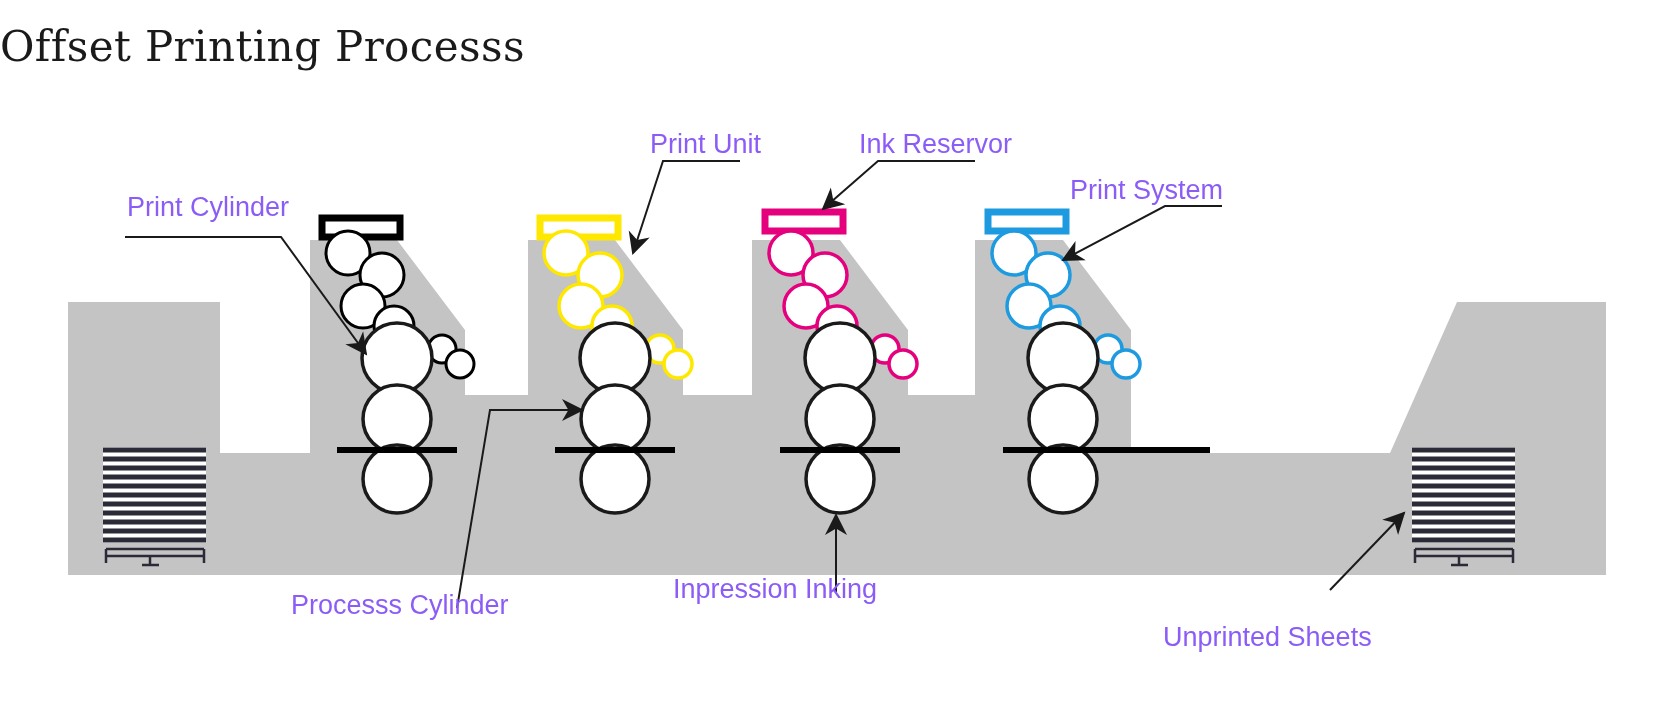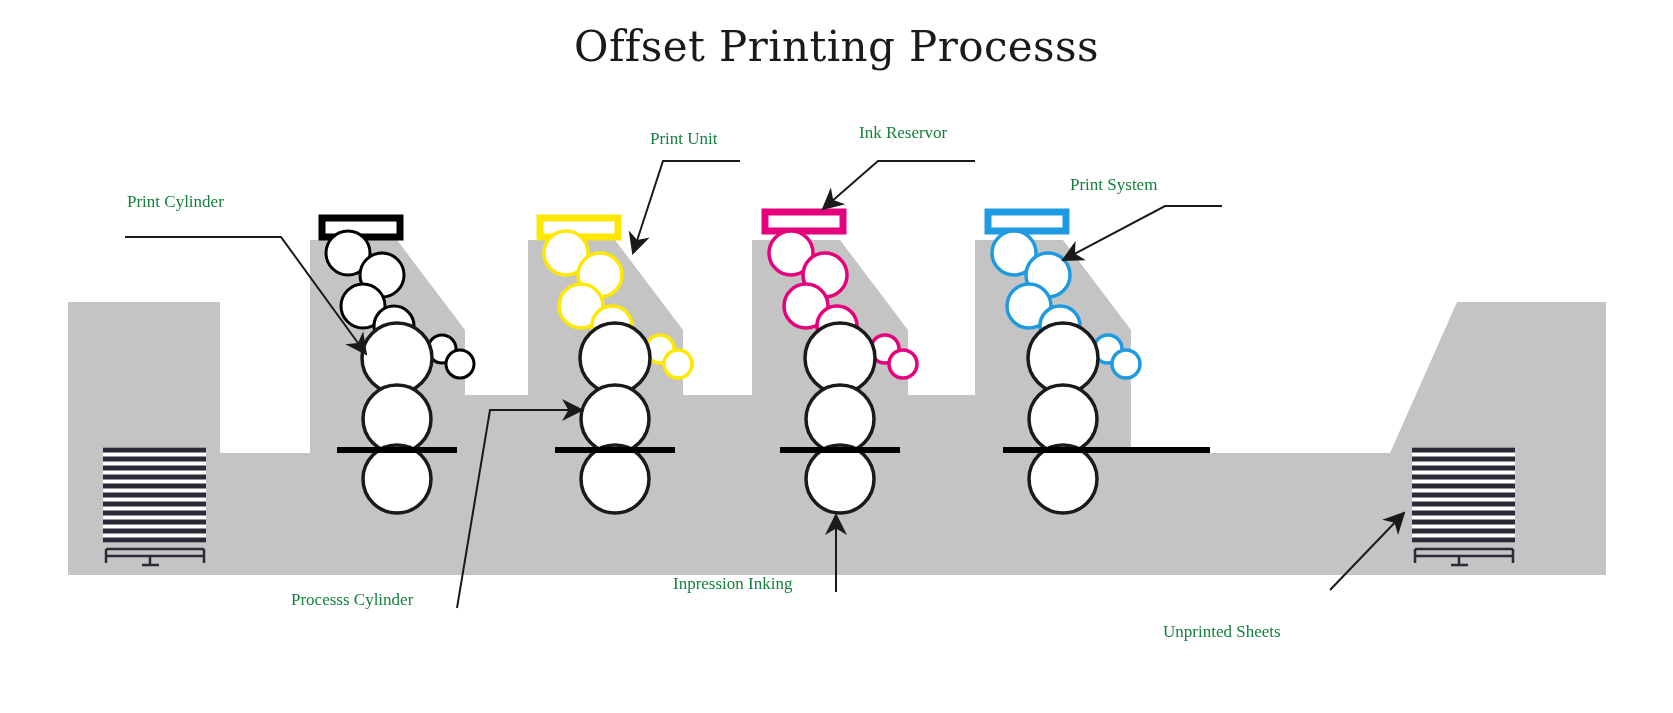--- a/index.html
+++ b/index.html
@@ -1,22 +1,22 @@
 <!DOCTYPE html>
 <html><head>
 <meta charset="utf-8">
 <style>
   html,body{margin:0;padding:0;background:#ffffff;}
   body{width:1673px;height:713px;position:relative;overflow:hidden;
        font-family:"DejaVu Serif","Liberation Serif",serif;}
   #stage{position:absolute;inset:0;}
   svg{position:absolute;top:0;left:0;}
-  .lbl{position:absolute;font-size:17px;color:#15803d;white-space:nowrap;
-       font-family:Liberation Serif, serif;}
-  #title{position:absolute;top:22px;left:0;width:1673px;text-align:center;
+  .lbl{position:absolute;font-size:27px;color:#8b5cf6;white-space:nowrap;
+       font-family:Liberation Sans, sans-serif;}
+  #title{position:absolute;top:22px;left:0;width:1673px;
          font-size:42px;color:#1a1a1a;letter-spacing:.4px;
          font-family:"DejaVu Serif","Liberation Serif",serif;}
 </style>
 </head>
 <body>
 
 <div id="stage">
 
   <div id="title">Offset Printing Processs</div>
 
@@ -216,21 +216,21 @@
 
     <g stroke="#1a1a1a" stroke-width="2">
       <line x1="125" y1="237" x2="281" y2="237"></line>
     </g>
   </svg>
 
   <div class="lbl" style="left:127px;top:192px;">Print Cylinder</div>
 
   <div class="lbl" style="left:650px;top:129px;">Print Unit</div>
 
-  <div class="lbl" style="left:859px;top:123px;text-align:center;">Ink Reservor</div>
+  <div class="lbl" style="left:859px;top:129px;text-align:center;">Ink Reservor</div>
 
   <div class="lbl" style="left:1070px;top:175px;">Print System</div>
 
   <div class="lbl" style="left:291px;top:590px;">Processs Cylinder</div>
 
   <div class="lbl" style="left:673px;top:574px;">Inpression Inking</div>
 
   <div class="lbl" style="left:1163px;top:574px;margin-top:48px;">Unprinted Sheets</div>
 
 </div>

